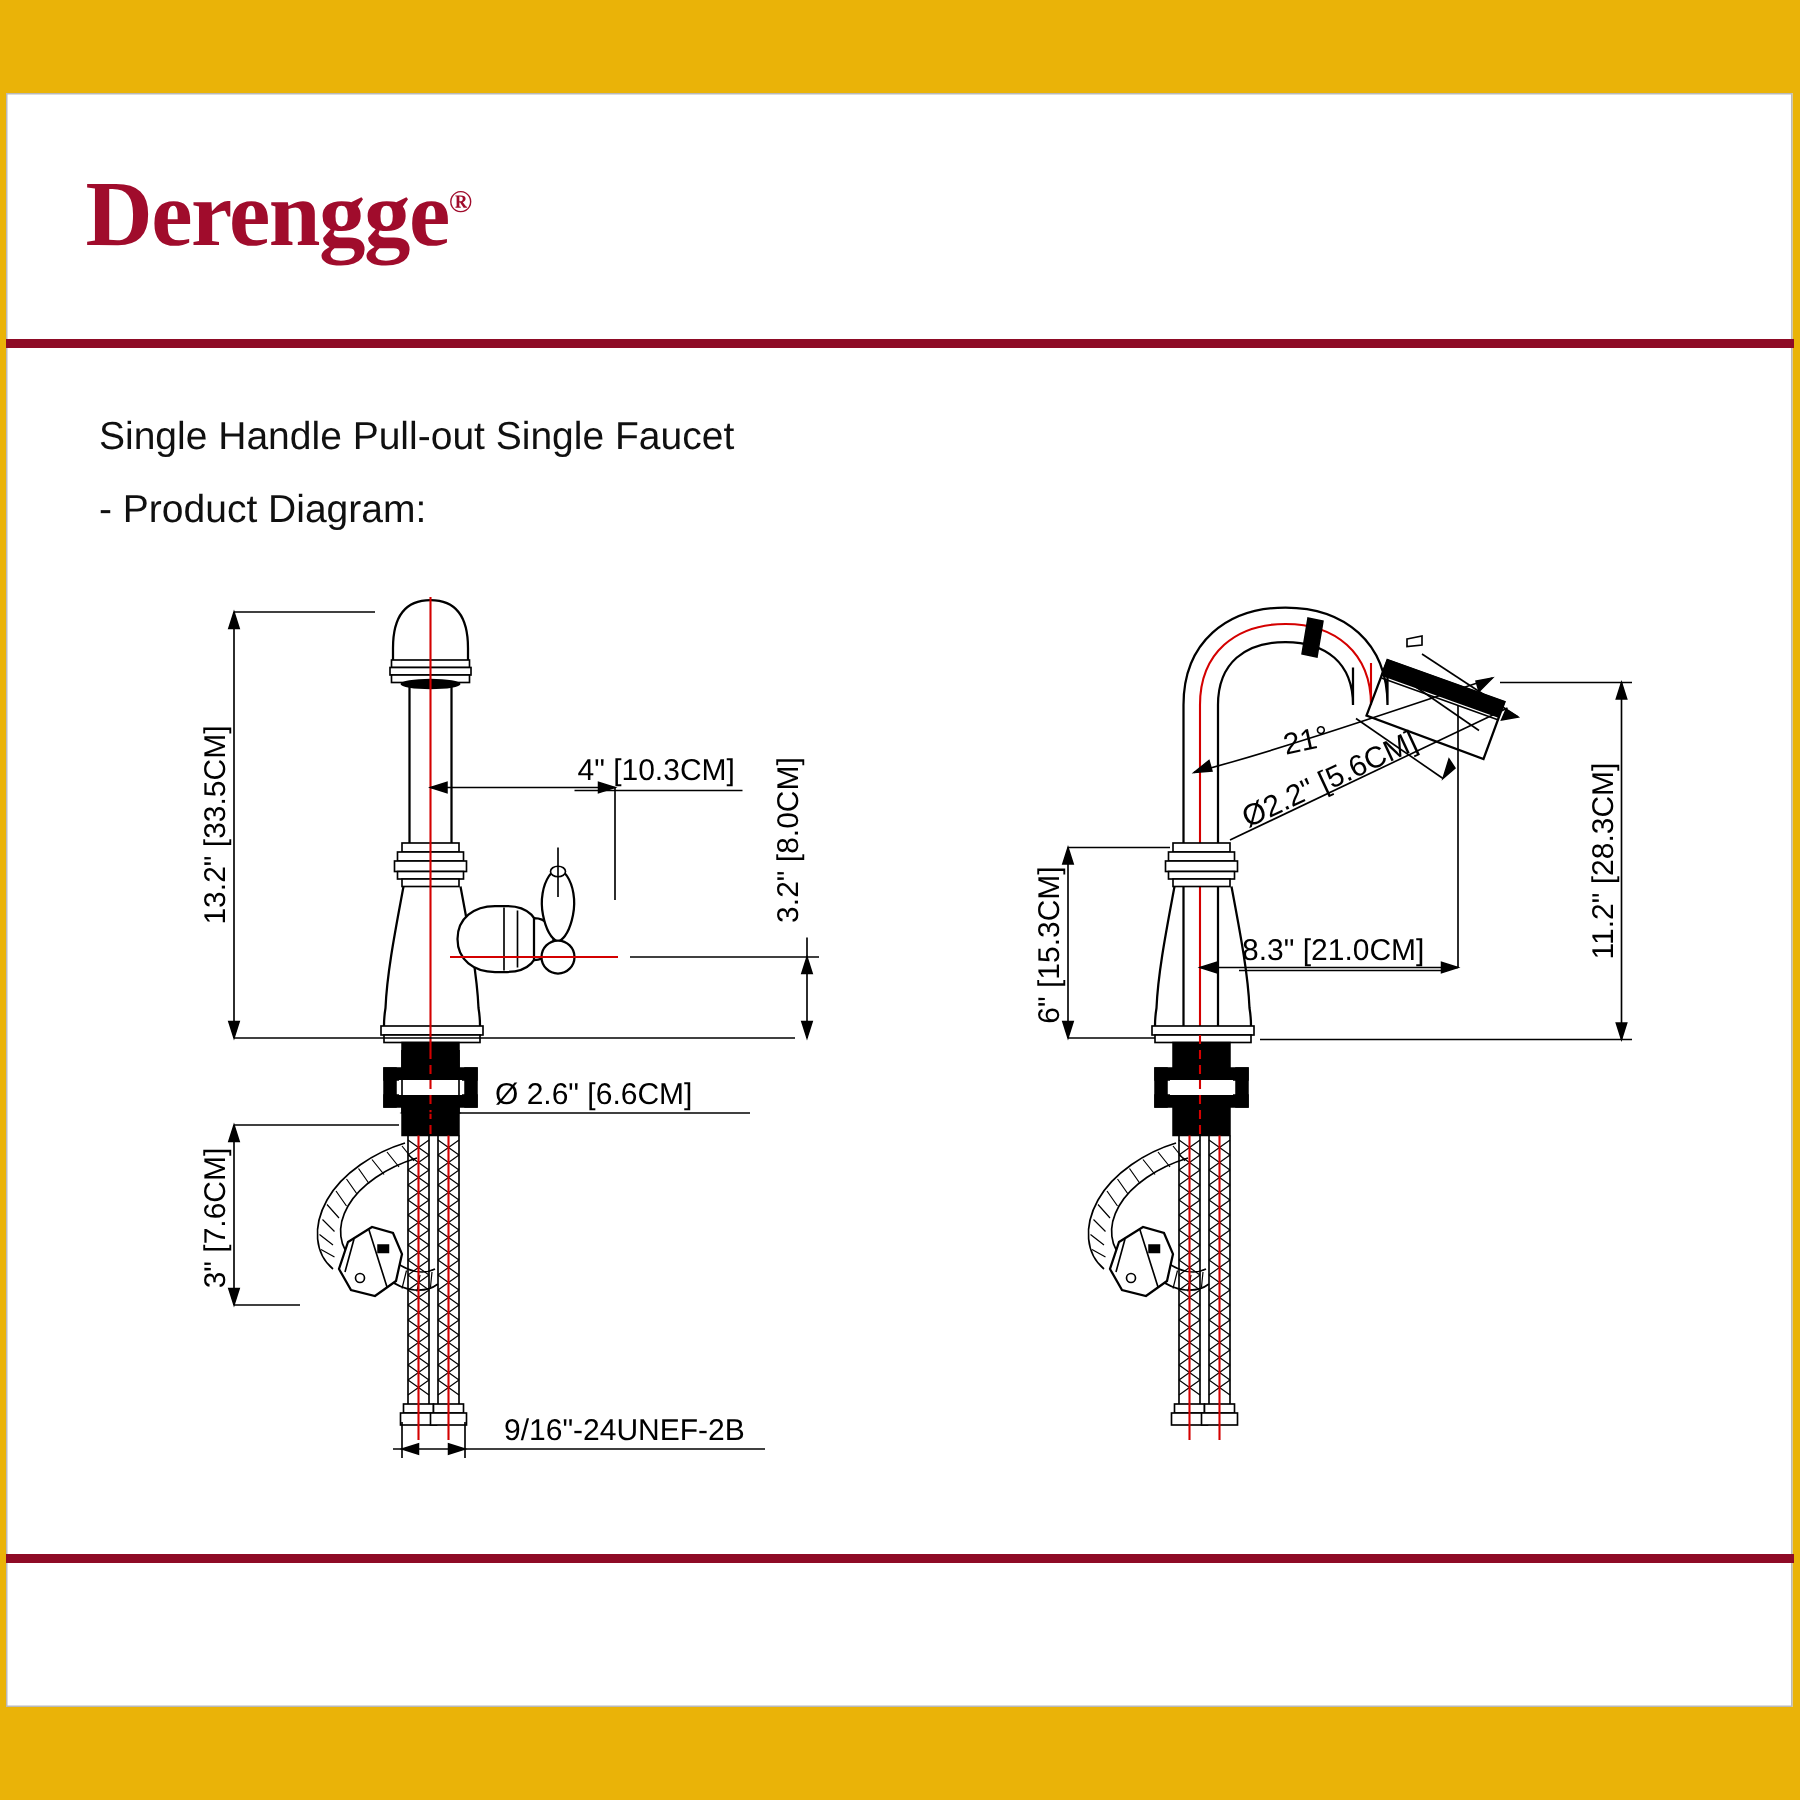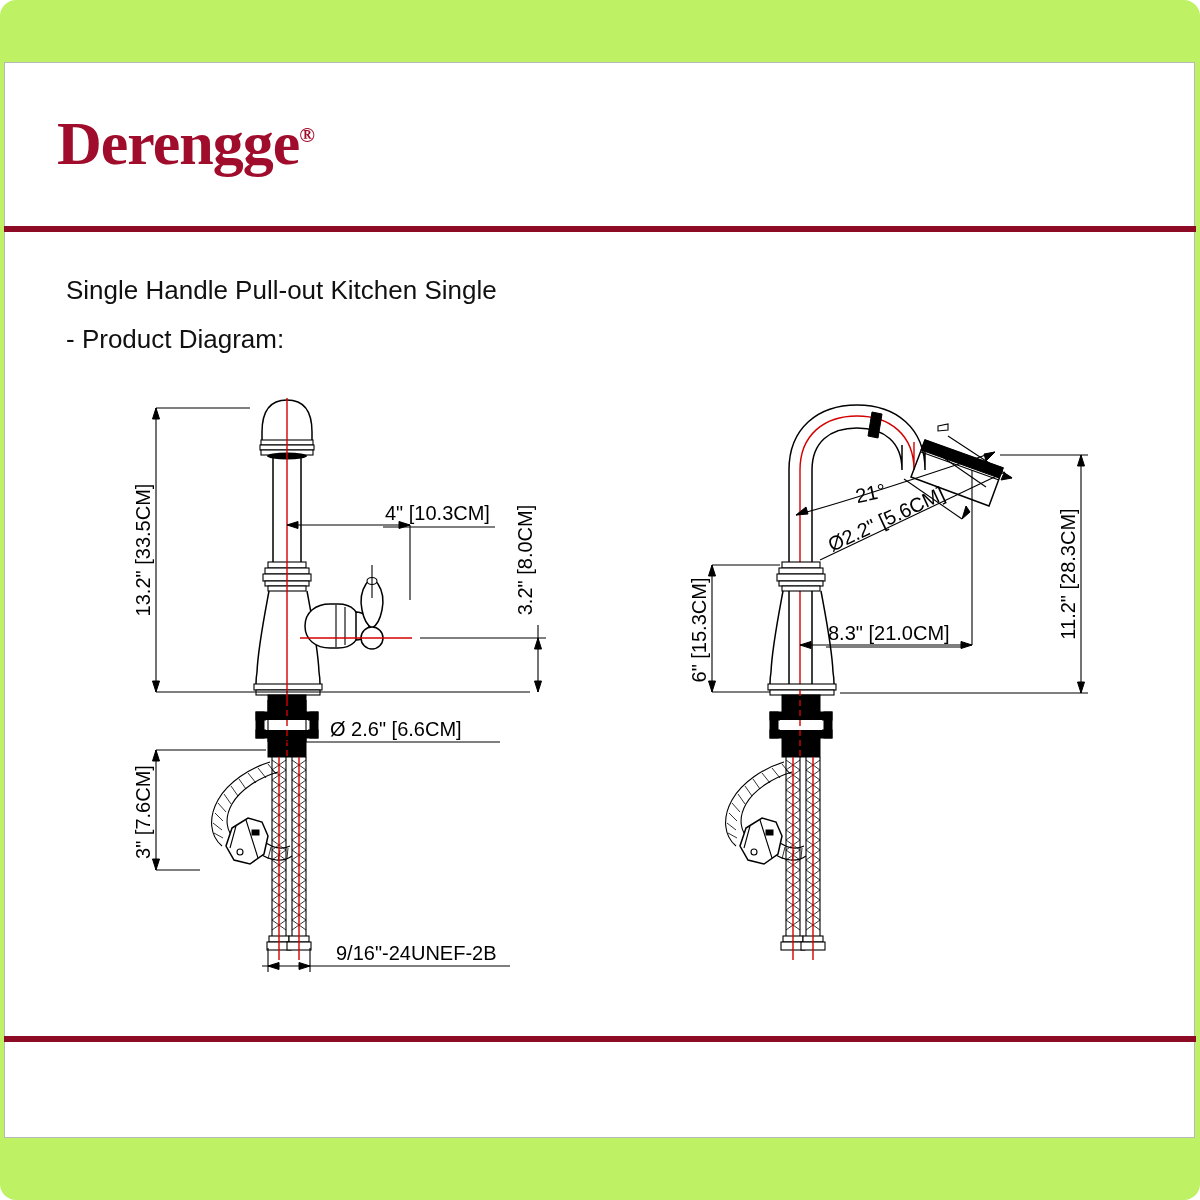--- a/index.html
+++ b/index.html
@@ -6,22 +6,21 @@
   html,body{margin:0;padding:0;}
   body{
     width:1200px;height:1200px;
     background:#ffffff;
     font-family:"Liberation Sans", sans-serif;
     overflow:hidden;
   }
   #page{
     position:absolute;
     left:0;top:0;width:1200px;height:1200px;
-    background:#bef264;
-    border-radius:16px;
+    background:#eab308;
   }
   
   #sheet{
     position:absolute;
     left:4px;top:62px;
     width:1191px;height:1076px;
     border:1px solid #b9b9b9;
     box-sizing:border-box;
     background:#ffffff;
   }
@@ -91,21 +90,21 @@
 <body>
 
 <div id="page">
 
   <div id="sheet"></div>
   <div class="rule" id="rule-top"></div>
   <div class="rule" id="rule-bottom"></div>
 
   <div id="logo"><span>Derengge</span><span class="reg">®</span></div>
 
-  <div id="title">Single Handle Pull-out Kitchen Single</div>
+  <div id="title">Single Handle Pull-out Single Faucet</div>
   <div id="subtitle">- Product Diagram:</div>
 
   <svg id="canvas" viewBox="0 0 1200 1200">
 
     <g>
 
       <g>
 
         <path class="whitefill" d="M262,452 L262,432 C262,409 272,400 287,400 C302,400 312,409 312,432 L312,452 Z"></path>
 

